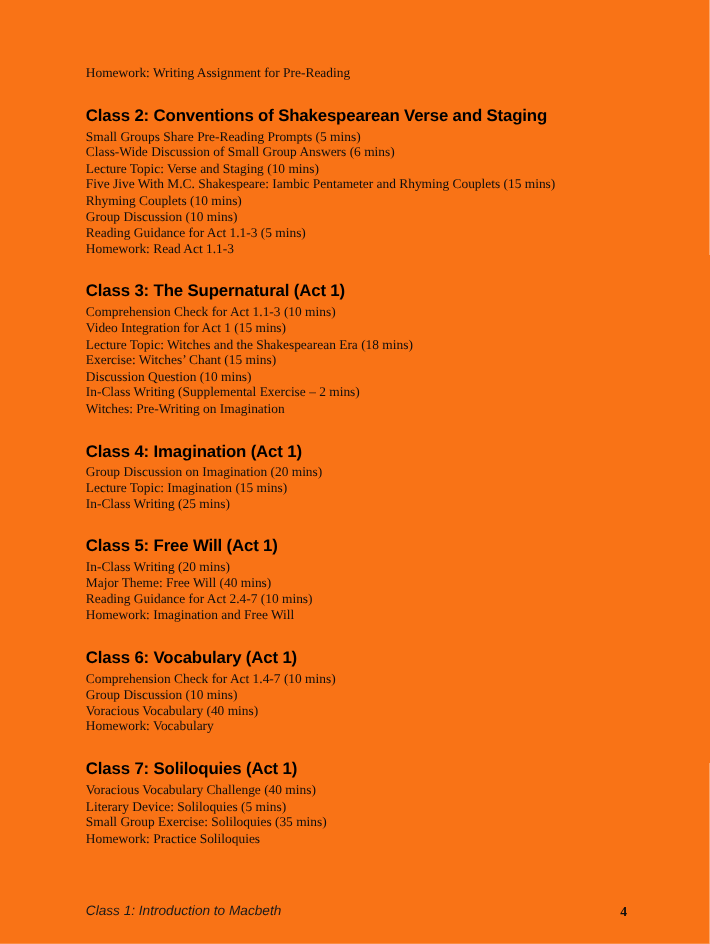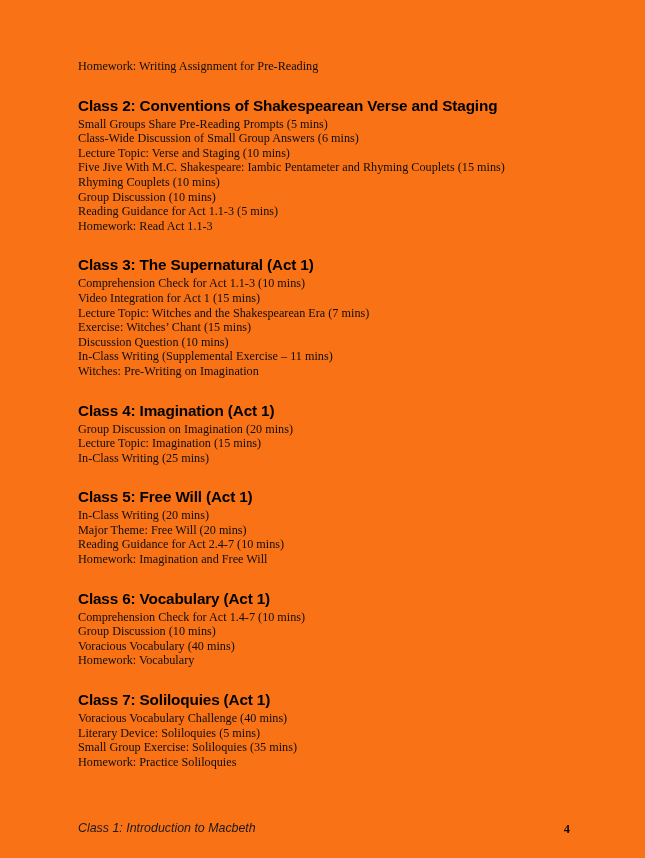--- a/index.html
+++ b/index.html
@@ -117,40 +117,40 @@
             <div class="section-item">Group Discussion (10 mins)</div>
             <div class="section-item">Reading Guidance for Act 1.1-3 (5 mins)</div>
             <div class="section-item">Homework: Read Act 1.1-3</div>
           </div>
         </div>
         <div class="section">
           <div class="section-heading">Class 3: The Supernatural (Act 1)</div>
           <div class="section-list">
             <div class="section-item">Comprehension Check for Act 1.1-3 (10 mins)</div>
             <div class="section-item">Video Integration for Act 1 (15 mins)</div>
-            <div class="section-item">Lecture Topic: Witches and the Shakespearean Era (7 mins)</div>
+            <div class="section-item">Lecture Topic: Witches and the Shakespearean Era (18 mins)</div>
             <div class="section-item">Exercise: Witches’ Chant (15 mins)</div>
             <div class="section-item">Discussion Question (10 mins)</div>
-            <div class="section-item">In-Class Writing (Supplemental Exercise – 11 mins)</div>
+            <div class="section-item">In-Class Writing (Supplemental Exercise – 2 mins)</div>
             <div class="section-item">Witches: Pre-Writing on Imagination</div>
           </div>
         </div>
         <div class="section">
           <div class="section-heading">Class 4: Imagination (Act 1)</div>
           <div class="section-list">
             <div class="section-item">Group Discussion on Imagination (20 mins)</div>
             <div class="section-item">Lecture Topic: Imagination (15 mins)</div>
             <div class="section-item">In-Class Writing (25 mins)</div>
           </div>
         </div>
         <div class="section">
           <div class="section-heading">Class 5: Free Will (Act 1)</div>
           <div class="section-list">
             <div class="section-item">In-Class Writing (20 mins)</div>
-            <div class="section-item">Major Theme: Free Will (20 mins)</div>
+            <div class="section-item">Major Theme: Free Will (40 mins)</div>
             <div class="section-item">Reading Guidance for Act 2.4-7 (10 mins)</div>
             <div class="section-item">Homework: Imagination and Free Will</div>
           </div>
         </div>
         <div class="section">
           <div class="section-heading">Class 6: Vocabulary (Act 1)</div>
           <div class="section-list">
             <div class="section-item">Comprehension Check for Act 1.4-7 (10 mins)</div>
             <div class="section-item">Group Discussion (10 mins)</div>
             <div class="section-item">Voracious Vocabulary (40 mins)</div>

